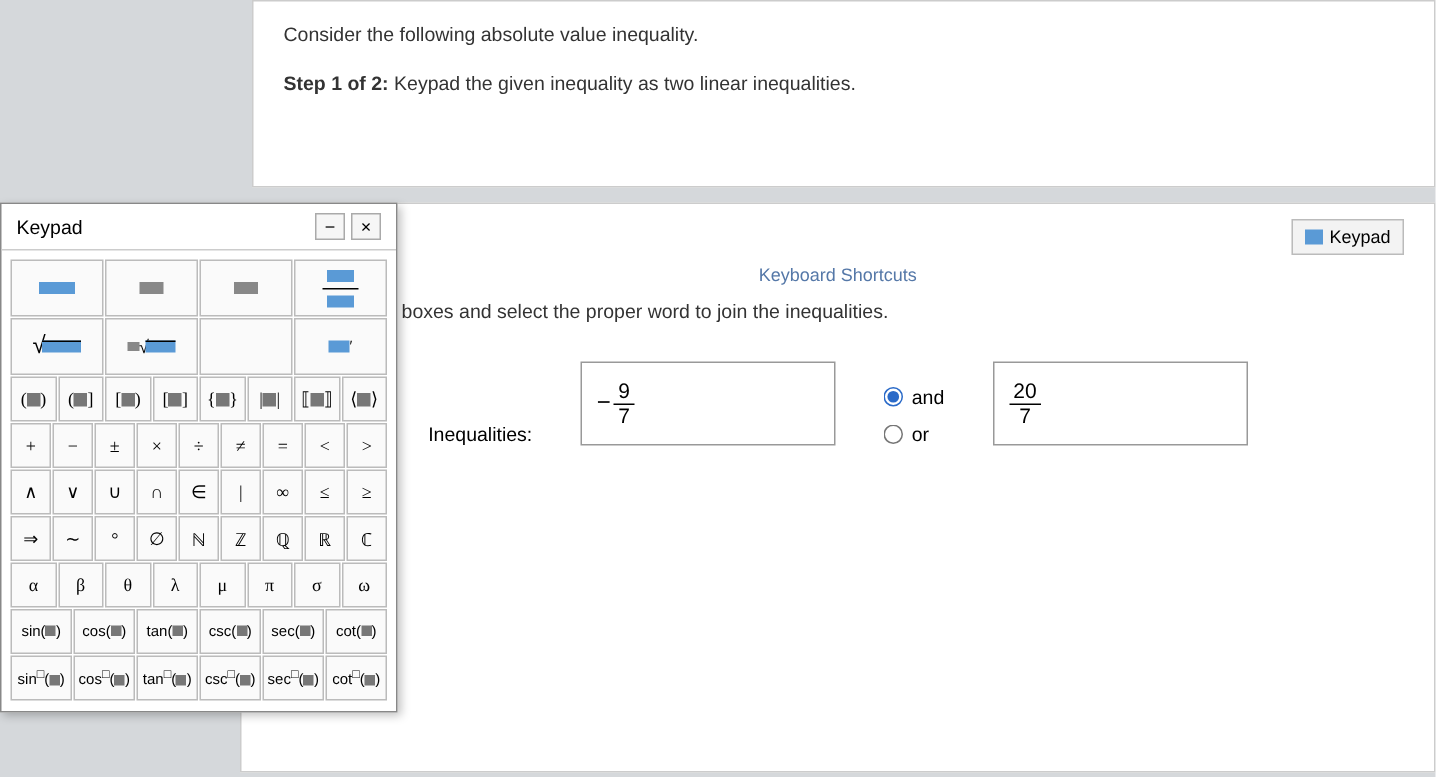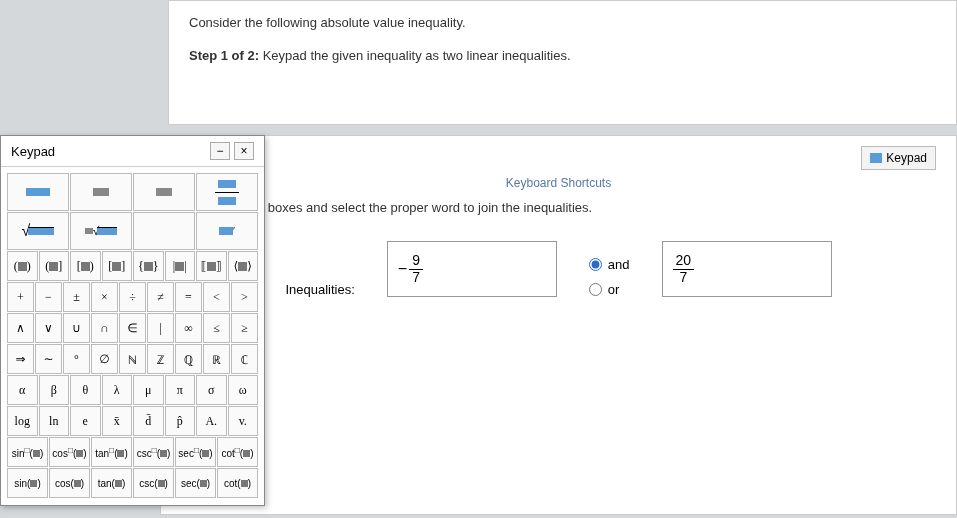--- a/index.html
+++ b/index.html
@@ -176,29 +176,39 @@
     <div class="krow" id="row-greek">
         <div class="kcell">α</div>
         <div class="kcell">β</div>
         <div class="kcell">θ</div>
         <div class="kcell">λ</div>
         <div class="kcell">μ</div>
         <div class="kcell">π</div>
         <div class="kcell">σ</div>
         <div class="kcell">ω</div>
       </div>
-    <div class="krow" id="row-fn">
-        <div class="kcell">log</div>
-        <div class="kcell">ln</div>
-        <div class="kcell">e</div>
-        <div class="kcell">x̄</div>
-        <div class="kcell">d̄</div>
-        <div class="kcell">p̂</div>
-        <div class="kcell">A.</div>
-        <div class="kcell">v.</div>
+    <div class="krow" id="row-trig">
+        <div class="kcell">
+          <span class="trig">sin(<span class="sq"></span>)</span>
+        </div>
+        <div class="kcell">
+          <span class="trig">cos(<span class="sq"></span>)</span>
+        </div>
+        <div class="kcell">
+          <span class="trig">tan(<span class="sq"></span>)</span>
+        </div>
+        <div class="kcell">
+          <span class="trig">csc(<span class="sq"></span>)</span>
+        </div>
+        <div class="kcell">
+          <span class="trig">sec(<span class="sq"></span>)</span>
+        </div>
+        <div class="kcell">
+          <span class="trig">cot(<span class="sq"></span>)</span>
+        </div>
       </div>
     <div class="krow" id="row-trigpow">
         <div class="kcell">
           <span class="trig">sin<sup>□</sup>(<span class="sq"></span>)</span>
         </div>
         <div class="kcell">
           <span class="trig">cos<sup>□</sup>(<span class="sq"></span>)</span>
         </div>
         <div class="kcell">
           <span class="trig">tan<sup>□</sup>(<span class="sq"></span>)</span>
@@ -206,34 +216,14 @@
         <div class="kcell">
           <span class="trig">csc<sup>□</sup>(<span class="sq"></span>)</span>
         </div>
         <div class="kcell">
           <span class="trig">sec<sup>□</sup>(<span class="sq"></span>)</span>
         </div>
         <div class="kcell">
           <span class="trig">cot<sup>□</sup>(<span class="sq"></span>)</span>
         </div>
       </div>
-    <div class="krow" id="row-trig">
-        <div class="kcell">
-          <span class="trig">sin(<span class="sq"></span>)</span>
-        </div>
-        <div class="kcell">
-          <span class="trig">cos(<span class="sq"></span>)</span>
-        </div>
-        <div class="kcell">
-          <span class="trig">tan(<span class="sq"></span>)</span>
-        </div>
-        <div class="kcell">
-          <span class="trig">csc(<span class="sq"></span>)</span>
-        </div>
-        <div class="kcell">
-          <span class="trig">sec(<span class="sq"></span>)</span>
-        </div>
-        <div class="kcell">
-          <span class="trig">cot(<span class="sq"></span>)</span>
-        </div>
-      </div>
   </div>
 </div>
 
 </body></html>

